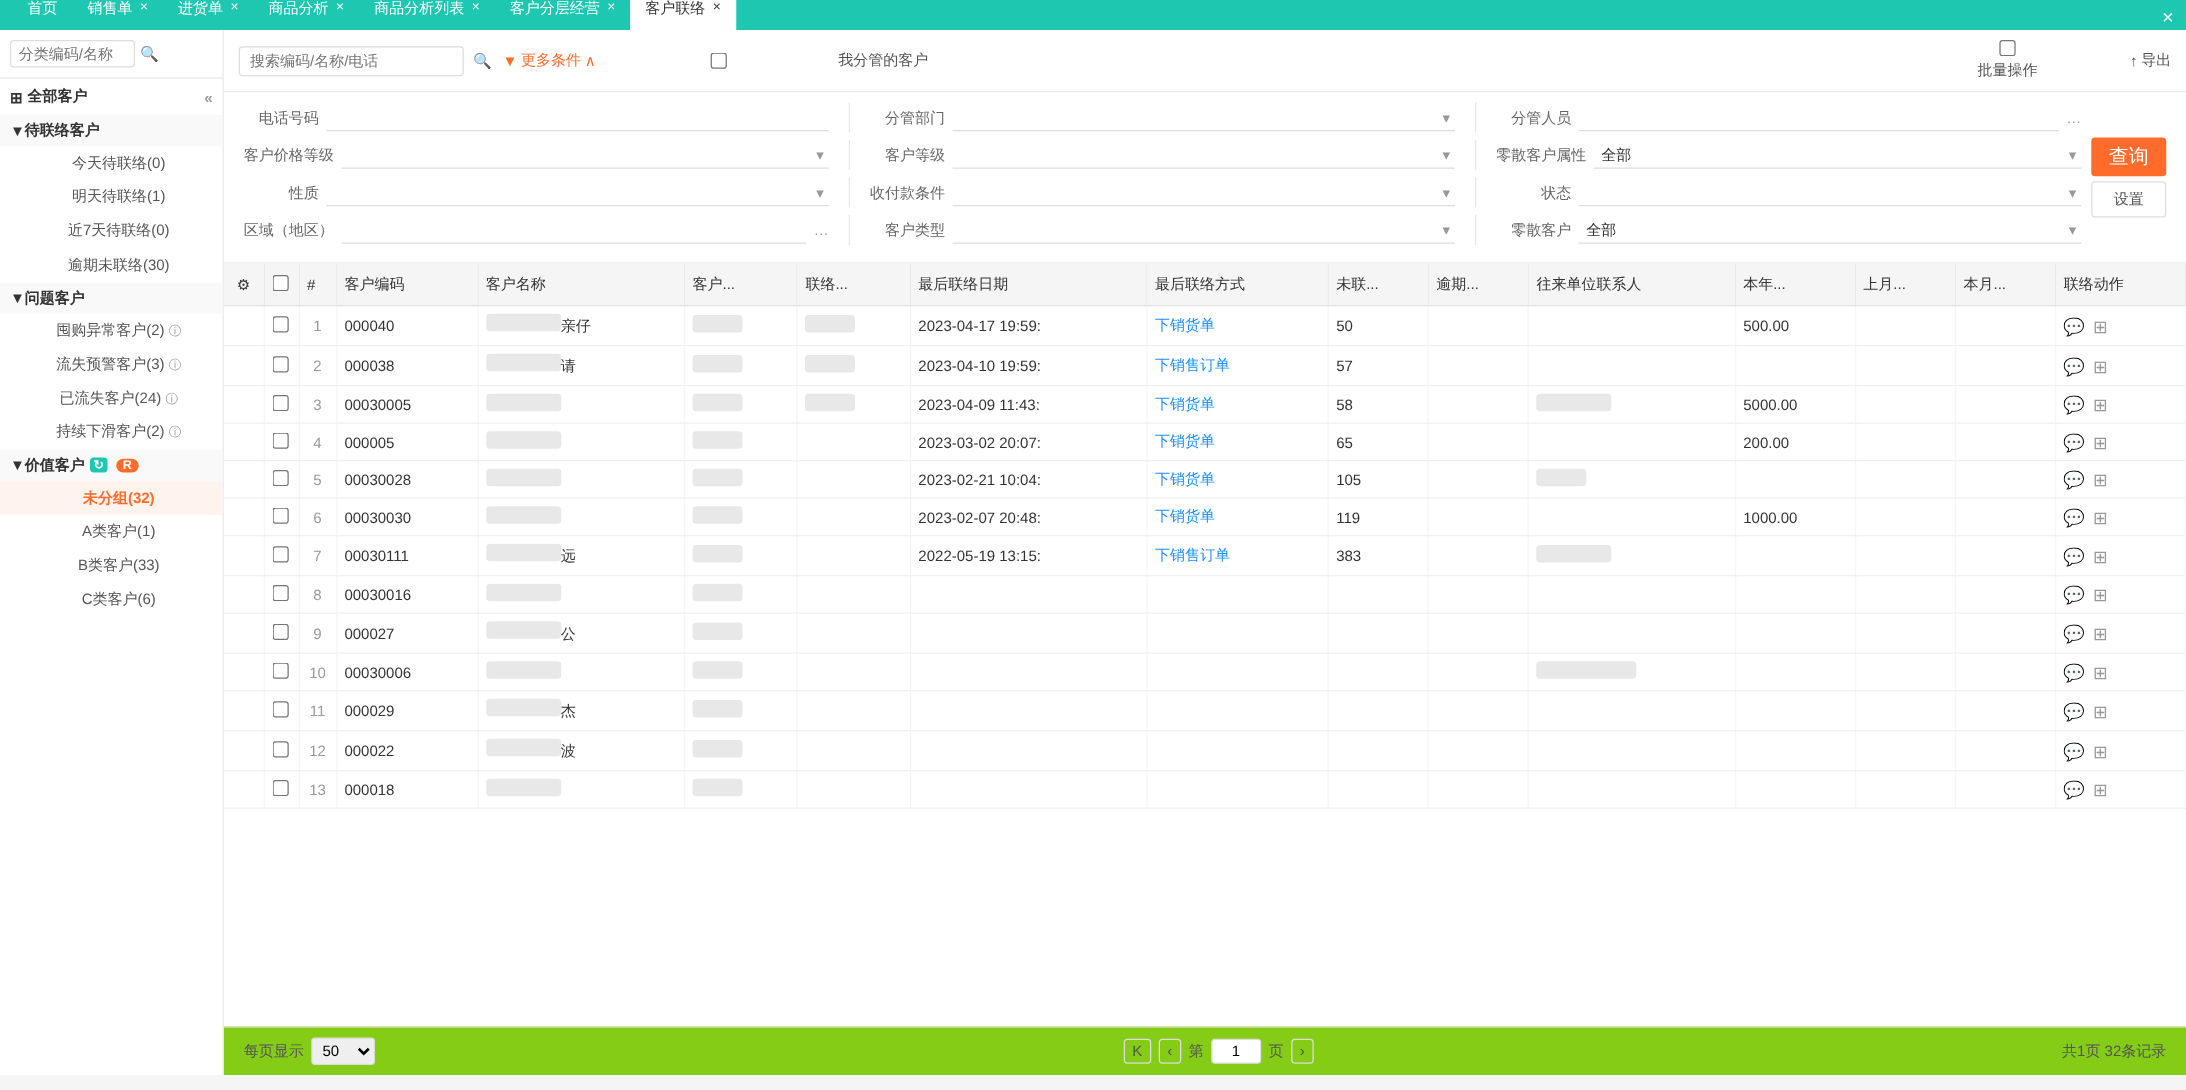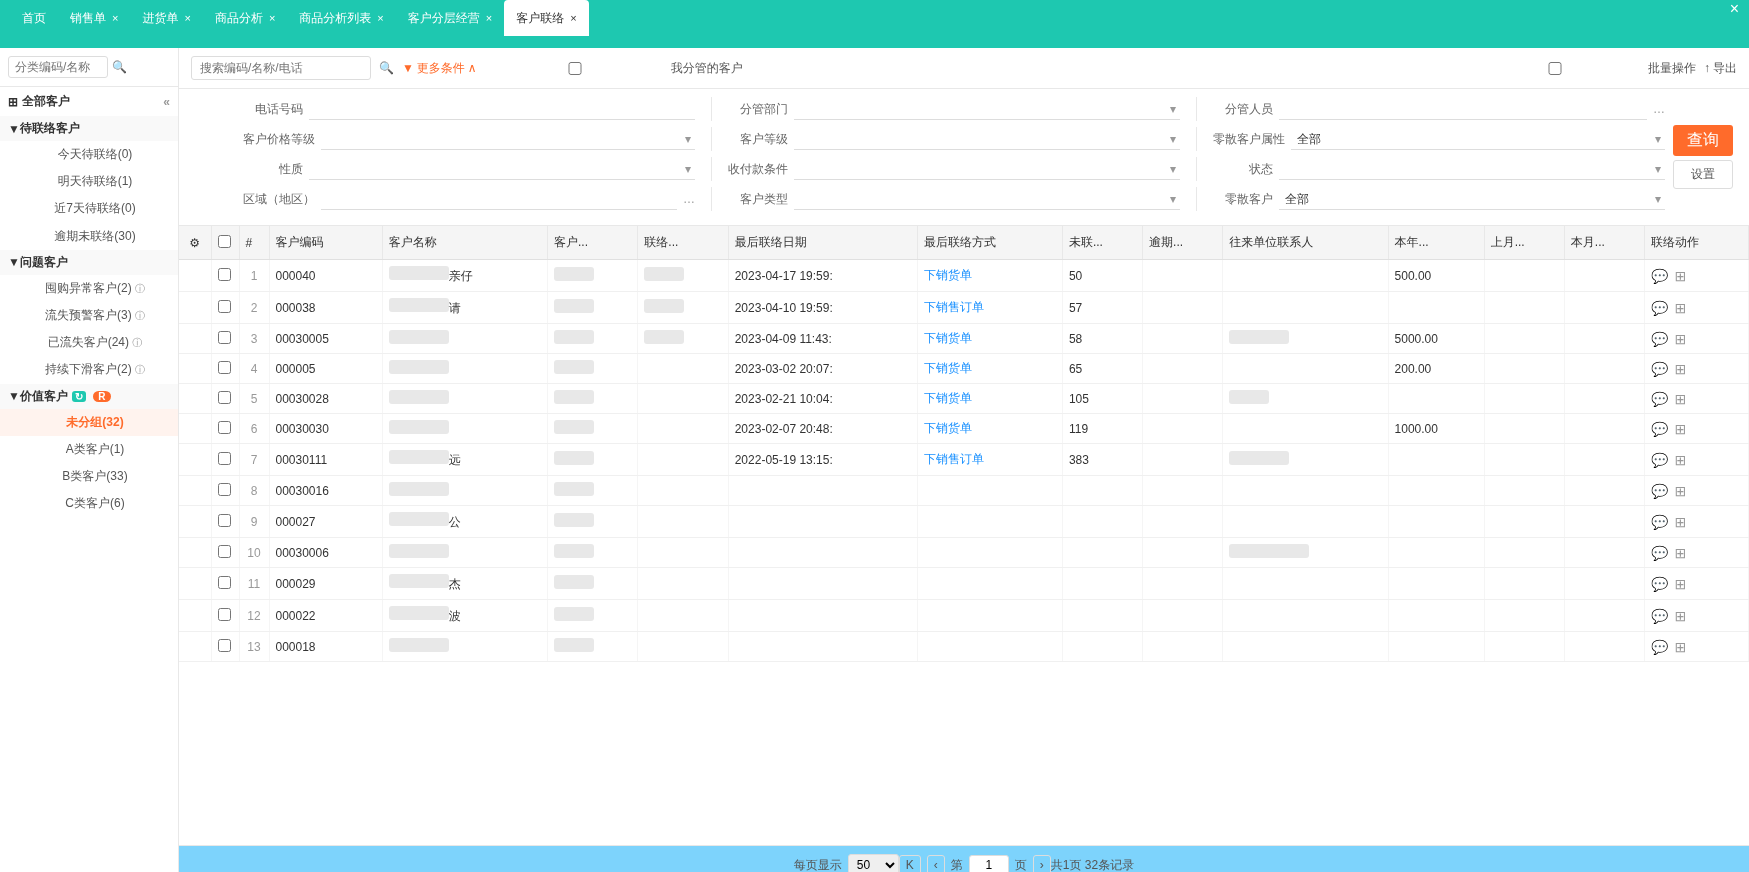--- a/index.html
+++ b/index.html
@@ -1,20 +1,20 @@
 <!DOCTYPE html>
 <html><head>
   <meta charset="utf-8">
   <style>
     * { box-sizing: border-box; margin: 0; padding: 0; font-family: 'Microsoft YaHei', Arial, sans-serif; font-size: 12px; }
     body { background: #f5f5f5; overflow: hidden; width: 1749px; height: 872px; }
 
     
     .top-nav {
-      display: flex; align-items: flex-start; background: #1ec8b0; height: 48px; padding: 0 10px;
+      display: flex; align-items: flex-end; background: #1ec8b0; height: 24px; padding: 0 10px;
     }
     .nav-tab {
       display: flex; align-items: center; padding: 0 12px; height: 36px; color: #fff;
       cursor: pointer; font-size: 13px; white-space: nowrap; position: relative;
     }
     .nav-tab.active { background: #fff; color: #333; border-radius: 4px 4px 0 0; }
     .nav-tab .close-icon { margin-left: 6px; font-size: 11px; cursor: pointer; }
     .nav-close-all { margin-left: auto; color: #fff; font-size: 16px; cursor: pointer; }
 
     
@@ -115,22 +115,22 @@
     .row-num { color: #999; text-align: center; }
     .link-text { color: #1890ff; cursor: pointer; text-decoration: none; }
     .action-icons { display: flex; gap: 6px; align-items: center; }
     .action-icon { color: #999; cursor: pointer; font-size: 14px; }
     .blurred { background: #e8e8e8; height: 14px; border-radius: 3px; display: inline-block; min-width: 60px; }
     .blurred-sm { background: #e8e8e8; height: 14px; border-radius: 3px; display: inline-block; min-width: 40px; }
     .blurred-lg { background: #e8e8e8; height: 14px; border-radius: 3px; display: inline-block; min-width: 80px; }
 
     
     .table-footer {
-      display: flex; align-items: center; justify-content: center;
-      padding: 8px 16px; background: #7dd3fc; border-top: 1px solid #e8e8e8;
+      display: flex; align-items: center; justify-content: space-between;
+      padding: 8px 16px; background: #84cc16; border-top: 1px solid #e8e8e8;
       font-size: 12px; color: #555;
     }
     .pagination { display: flex; align-items: center; gap: 6px; }
     .page-btn { cursor: pointer; color: #555; padding: 2px 6px; border: 1px solid #ddd; border-radius: 3px; }
     .page-input { width: 40px; border: 1px solid #ddd; border-radius: 3px; padding: 2px 4px; text-align: center; }
 
     
     .btn-orange { background: #ff6b2b; color: #fff; border: none; border-radius: 3px; padding: 5px 14px; cursor: pointer; font-size: 16px; }
     .btn-default { background: #fff; color: #555; border: 1px solid #ddd; border-radius: 3px; padding: 5px 14px; cursor: pointer; font-size: 12px; }
 
@@ -232,33 +232,33 @@
       <span class="search-icon" style="color:#1ec8b0;">🔍</span>
       <div class="filter-btn">
         <span style="color:#ff6b2b;">▼</span>
         <span>更多条件</span>
         <span>∧</span>
       </div>
       <div class="my-customers">
         <input type="checkbox" style="">
         <span>我分管的客户</span>
       </div>
-      <div class="batch-ops" style="margin-left:auto;">
+      <div class="batch-ops" style="margin-left:auto;flex-direction:column;">
         <input type="checkbox" style="">
         <span>批量操作</span>
       </div>
       <div class="export-btn">
         <span>↑</span>
         <span>导出</span>
       </div>
     </div>
 
     <div class="adv-filter">
       <div style="display:flex; gap:8px;">
-        <div style="flex:1;margin-left:48px;">
+        <div style="flex:1;">
 
           <div class="adv-filter-row">
             <div class="adv-filter-field">
               <span class="adv-filter-label">电话号码</span>
               <input class="adv-filter-input" type="text" style="">
             </div>
             <div class="adv-filter-separator"></div>
             <div class="adv-filter-field">
               <span class="adv-filter-label">分管部门</span>
               <div class="select-wrapper">

